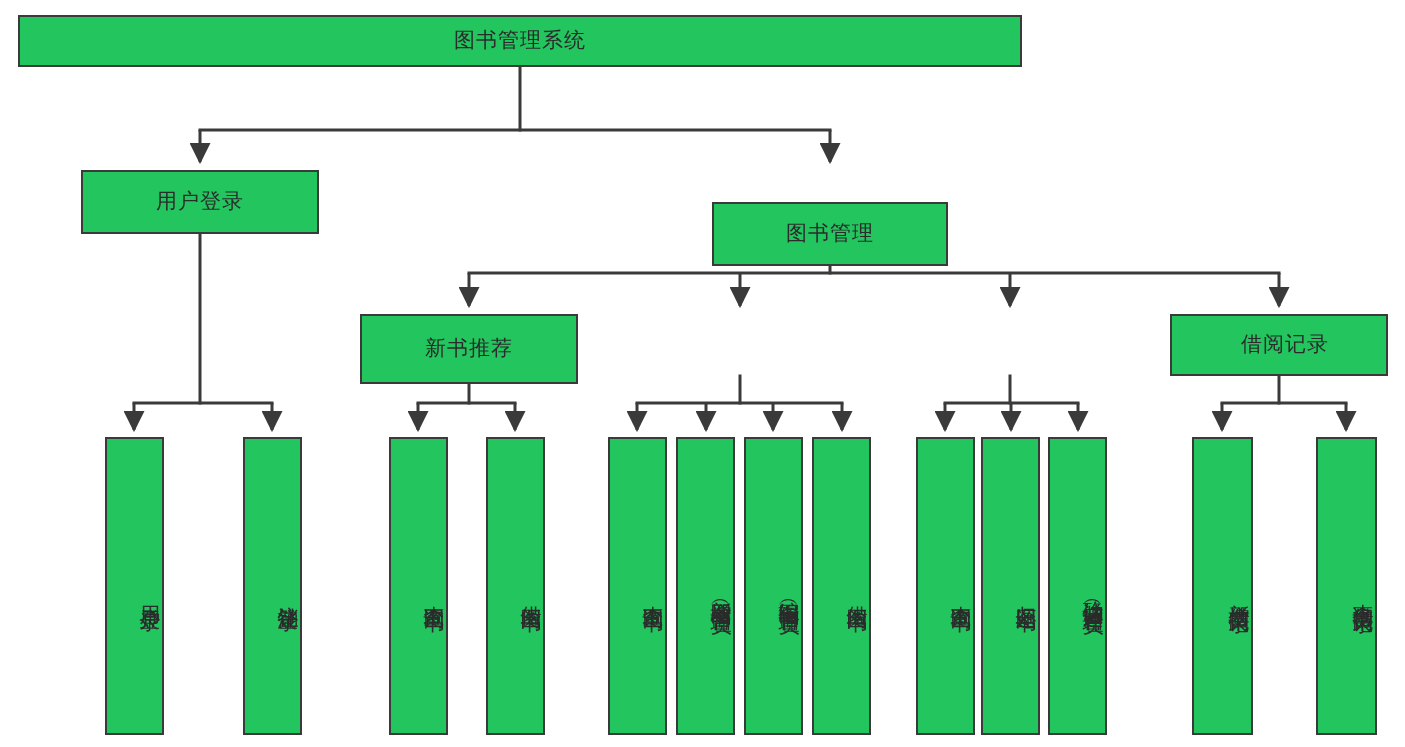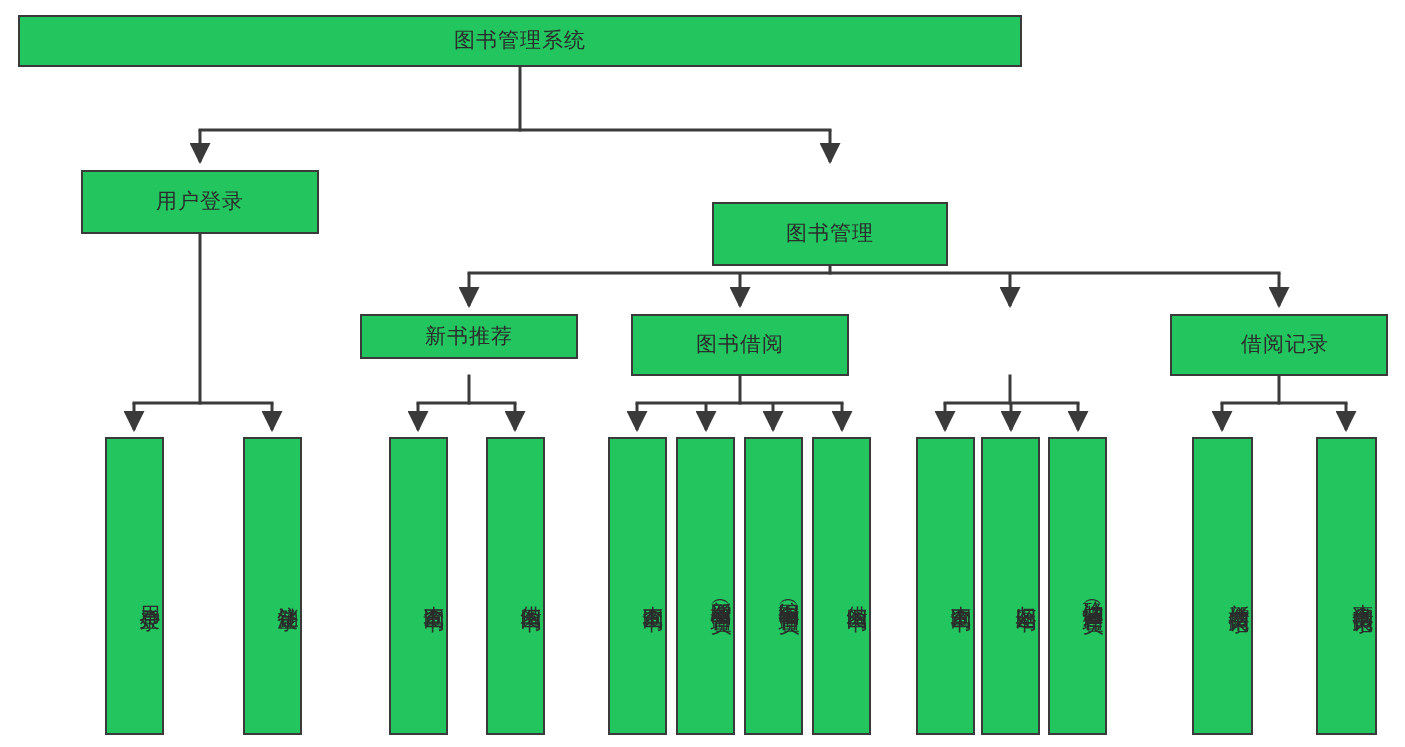--- a/index.html
+++ b/index.html
@@ -126,25 +126,22 @@
     <span>图书管理系统</span>
   </div>
 
   <div class="node h" style="left:81px; top:170px; width:238px; height:64px;">
     <span>用户登录</span>
   </div>
   <div class="node h" style="left:712px; top:170px; width:236px; height:64px;margin-top:32px;">
     <span>图书管理</span>
   </div>
 
-  <div class="node h" style="left:360px; top:314px; width:218px; height:45px;">
+  <div class="node h" style="left:360px; top:314px; width:218px; height:70px;">
     <span>新书推荐</span>
-  </div>
-  <div class="node h" style="left:631px; top:314px; width:218px; height:62px;">
-    <span>图书借阅</span>
   </div>
   <div class="node h" style="left:1170px; top:314px; width:218px; height:62px;padding-left:12px;">
     <span>借阅记录</span>
   </div>
 
   <div class="node v" style="left:105px; top:437px; width:59px; height:298px;">
     <span class="vtext">用户登录</span>
   </div>
   <div class="node v" style="left:243px; top:437px; width:59px; height:298px;">
     <span class="vtext">注销登录</span>

